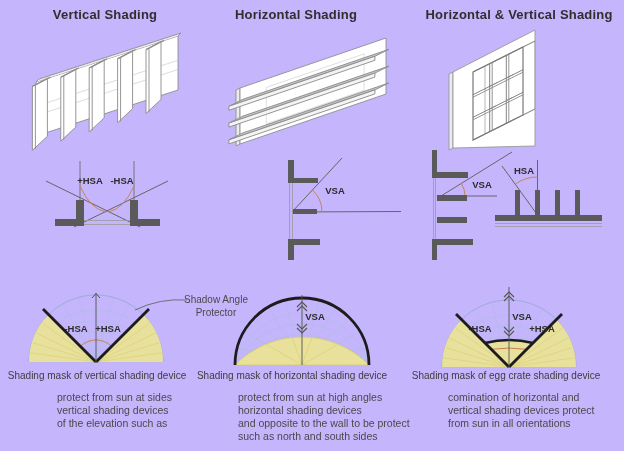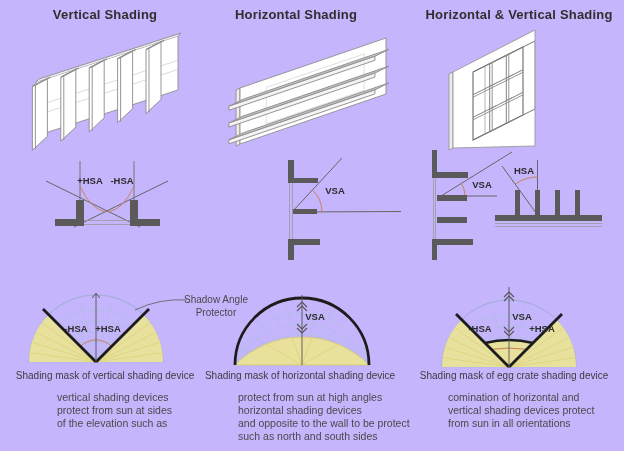--- a/index.html
+++ b/index.html
@@ -1,21 +1,21 @@
 <!DOCTYPE html>
 <html><head>
 <meta charset="utf-8">
 <style>
   html,body{margin:0;padding:0;background:#fff;}
   #canvas{position:relative;width:624px;height:451px;background:#c4b5fd;overflow:hidden;
           font-family:"Liberation Sans",sans-serif;}
   .col-title{position:absolute;transform:translateX(-50%);font-size:13px;font-weight:600;
              color:#2f2f2f;white-space:nowrap;letter-spacing:.2px;}
   .mask-caption{position:absolute;transform:translateX(-50%);font-size:10px;color:#3d3d3d;
-                white-space:nowrap;margin-left:8px;}
+                white-space:nowrap;}
   .desc{position:absolute;font-size:10.5px;line-height:13px;color:#4a4a4a;white-space:nowrap;}
   .callout-text{position:absolute;font-size:10px;line-height:12.5px;color:#4a4a4a;white-space:nowrap;text-align:center;}
   svg{position:absolute;overflow:visible;}
   svg text{font-family:"Liberation Sans",sans-serif;font-size:9.5px;font-weight:600;fill:#2c2c2c;}
 </style>
 </head>
 <body>
 
 <div id="canvas">
 
@@ -292,22 +292,22 @@
   <div class="callout-text" style="left:184px;top:294px">
     <div>Shadow Angle</div>
     <div>Protector</div>
   </div>
 
   <div class="mask-caption" style="left:97px;top:370px">Shading mask of vertical shading device</div>
   <div class="mask-caption" style="left:292px;top:370px">Shading mask of horizontal shading device</div>
   <div class="mask-caption" style="left:506px;top:370px">Shading mask of egg crate shading device</div>
 
   <div class="desc" style="left:57px;top:391px">
+    <div>protect from sun at sides</div>
     <div>vertical shading devices</div>
-    <div>protect from sun at sides</div>
     <div>of the elevation such as</div>
   </div>
   <div class="desc" style="left:238px;top:391px">
     <div>protect from sun at high angles</div>
     <div>horizontal shading devices</div>
     <div>and opposite to the wall to be protect</div>
     <div>such as north and south sides</div>
   </div>
   <div class="desc" style="left:448px;top:391px">
     <div>comination of horizontal and</div>

